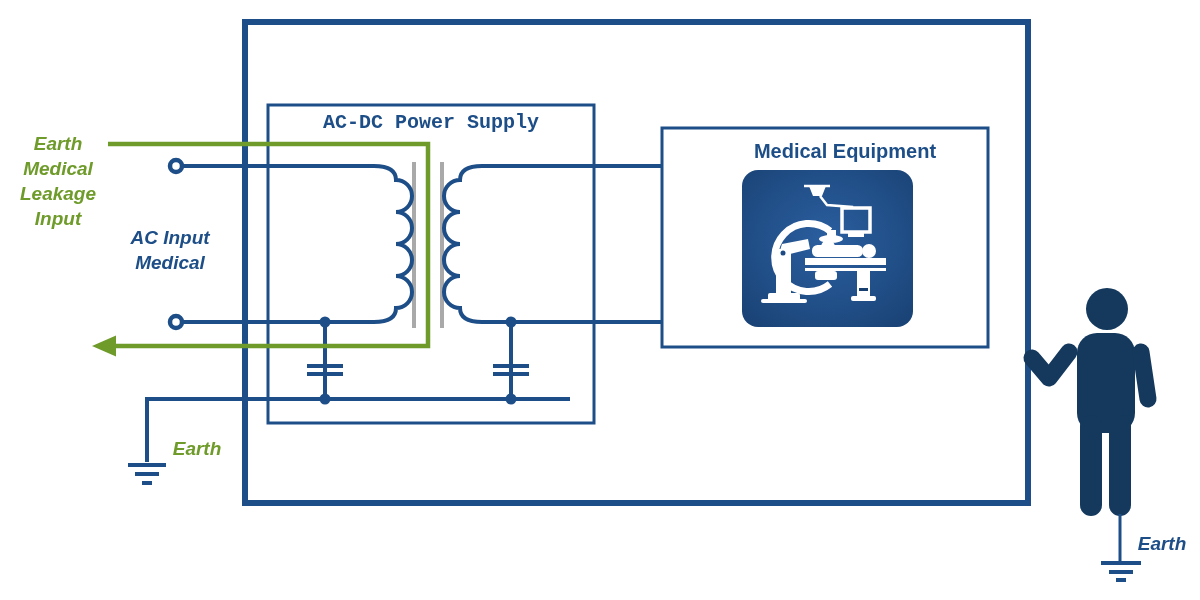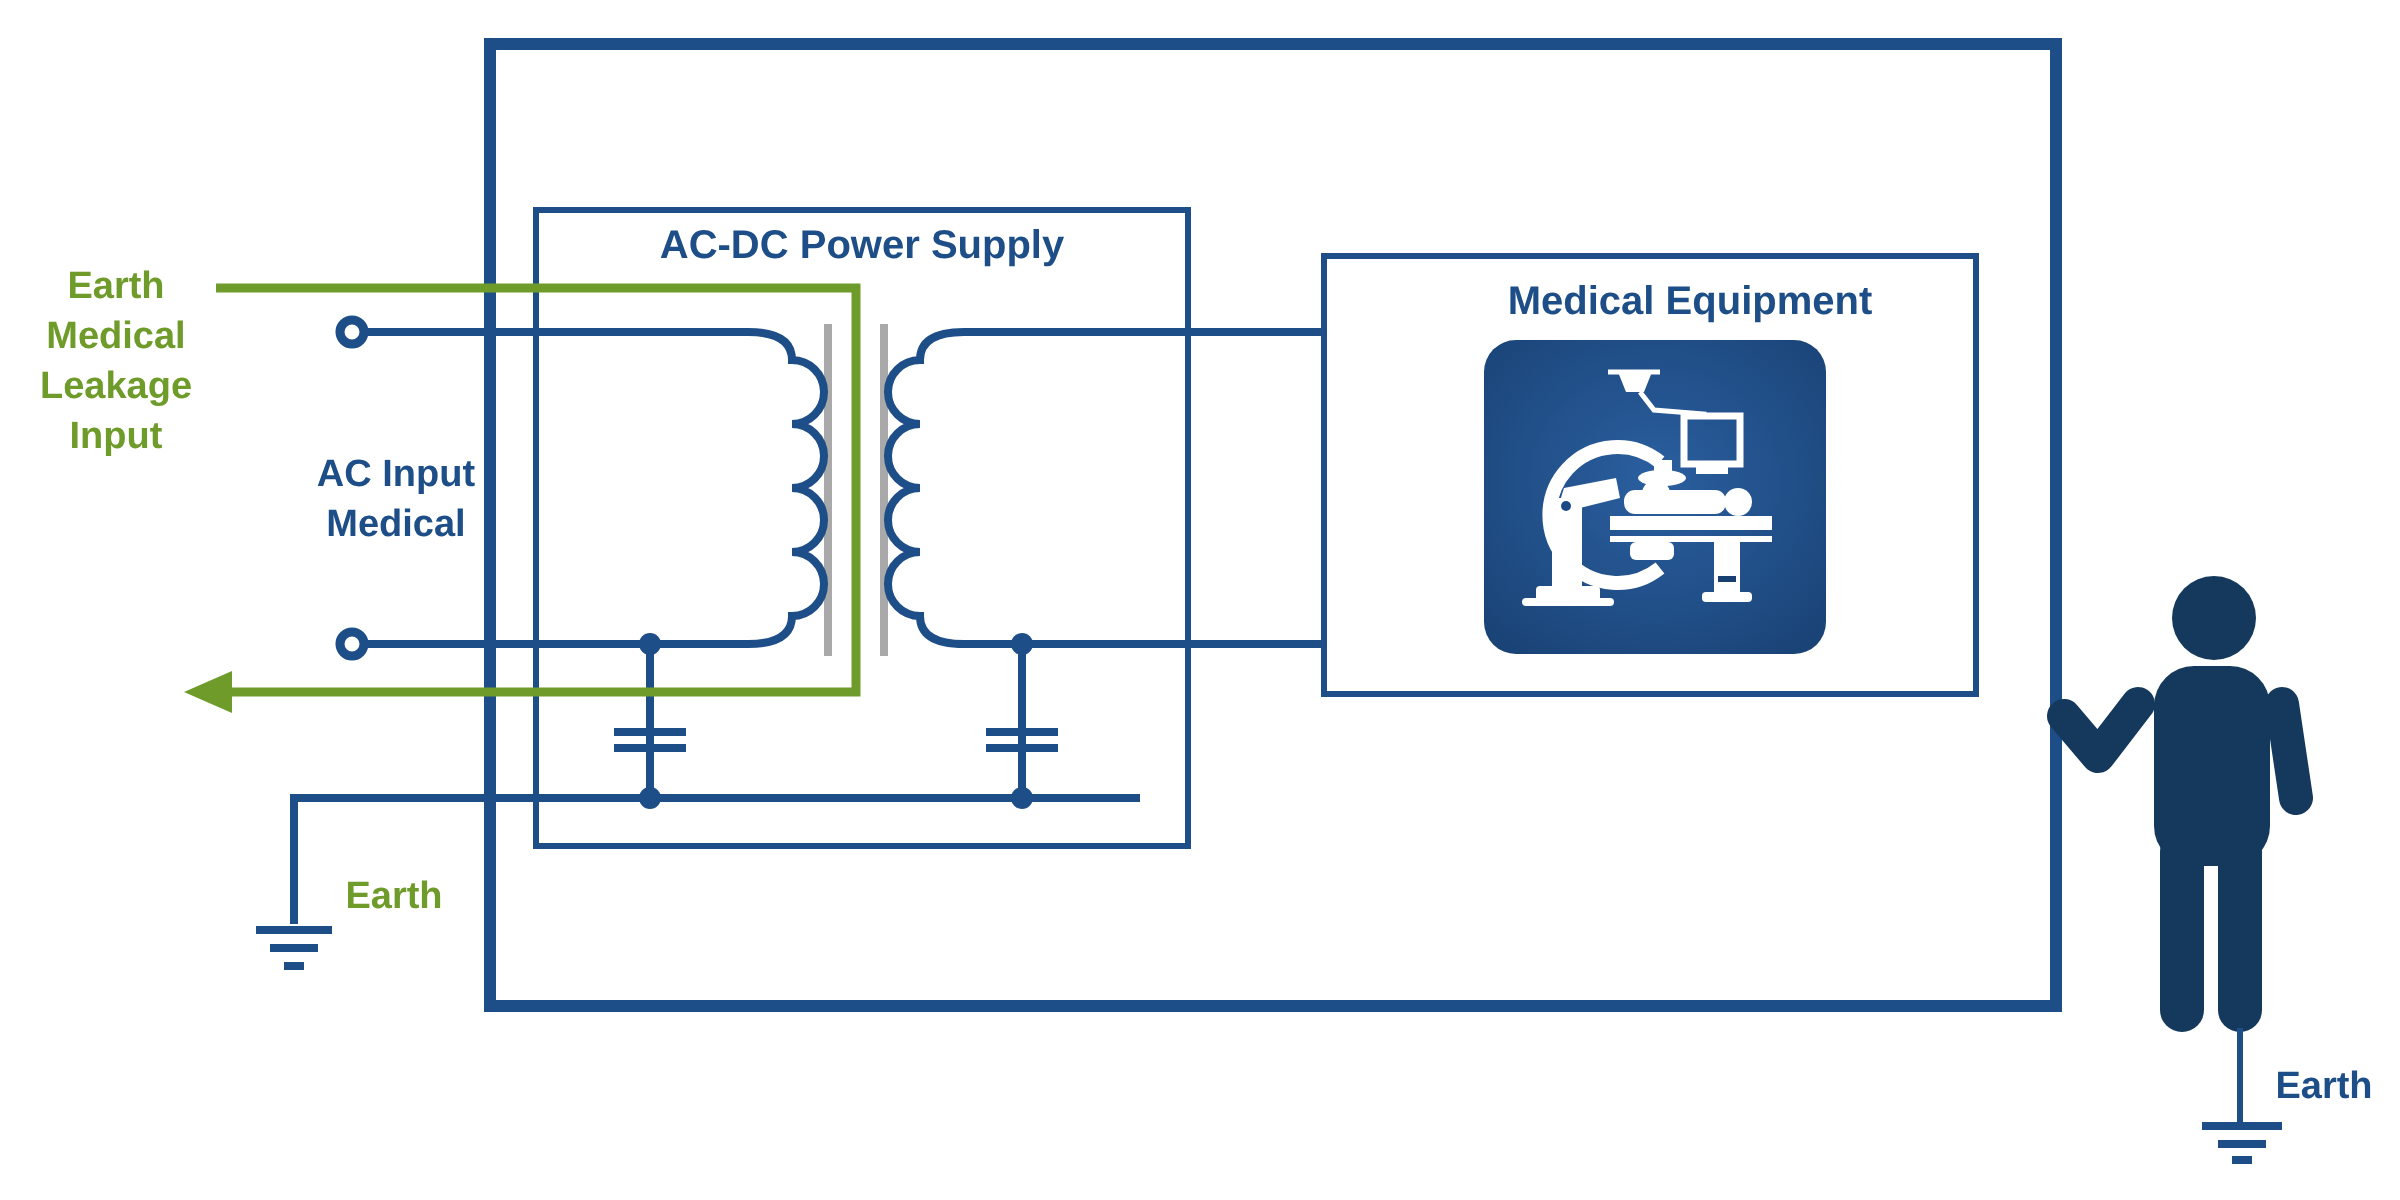--- a/index.html
+++ b/index.html
@@ -26,21 +26,21 @@
   .navy-arm{stroke:var(--c-navy);fill:none;stroke-linecap:round;stroke-linejoin:round;}
   .white-fill{fill:#ffffff;}
   .white-stroke{stroke:#ffffff;fill:none;}
   .grad-in{stop-color:var(--c-icon_inner);}
   .grad-out{stop-color:var(--c-icon_outer);}
 
   
   .lbl{position:absolute;font-weight:700;text-align:center;line-height:25px;}
   .lbl.blue{color:var(--c-blue);}
   .lbl.green{color:var(--c-green);}
-  .f19{font-size:19px;}
+  .f19{font-size:19px;font-style:italic;}
   .f20{font-size:20px;line-height:22px;}
 </style>
 </head>
 <body>
 
 <div class="canvas">
 
   <svg width="1200" height="600" viewBox="0 0 1200 600">
     <defs>
       <radialGradient id="iconGrad" cx="0.5" cy="0.45" r="0.8">
@@ -143,26 +143,26 @@
     </g>
   </svg>
 
   <div class="lbl green f19" style="left:5px;top:131px;width:106px;">
     <div>Earth</div>
     <div>Medical</div>
     <div>Leakage</div>
     <div>Input</div>
   </div>
 
-  <div class="lbl blue f19" style="left:148px;top:225px;width:100px;">
+  <div class="lbl blue f19" style="left:120px;top:225px;width:100px;">
     <div>AC Input</div>
     <div>Medical</div>
   </div>
 
-  <div class="lbl blue f20" style="left:268px;top:112px;width:326px;">AC-DC Power Supply</div>
+  <div class="lbl blue f20" style="left:268px;top:112px;width:326px;font-family:Liberation Mono, monospace;">AC-DC Power Supply</div>
 
   <div class="lbl blue f20" style="left:662px;top:140px;width:326px;padding-left:20px;">Medical Equipment</div>
 
   <div class="lbl green f19" style="left:166px;top:436px;width:62px;">Earth</div>
 
   <div class="lbl blue f19" style="left:1130px;top:531px;width:64px;">Earth</div>
 
 </div>
 
 </body></html>

